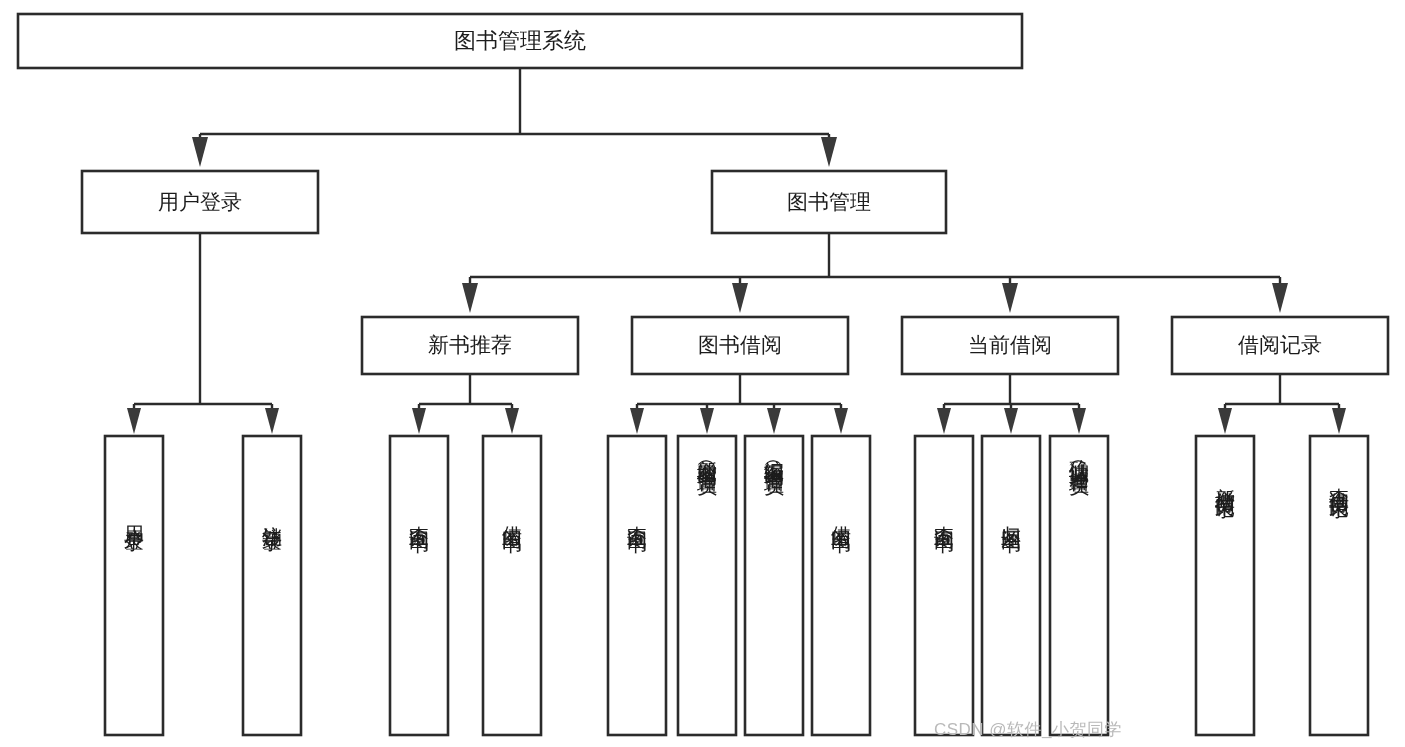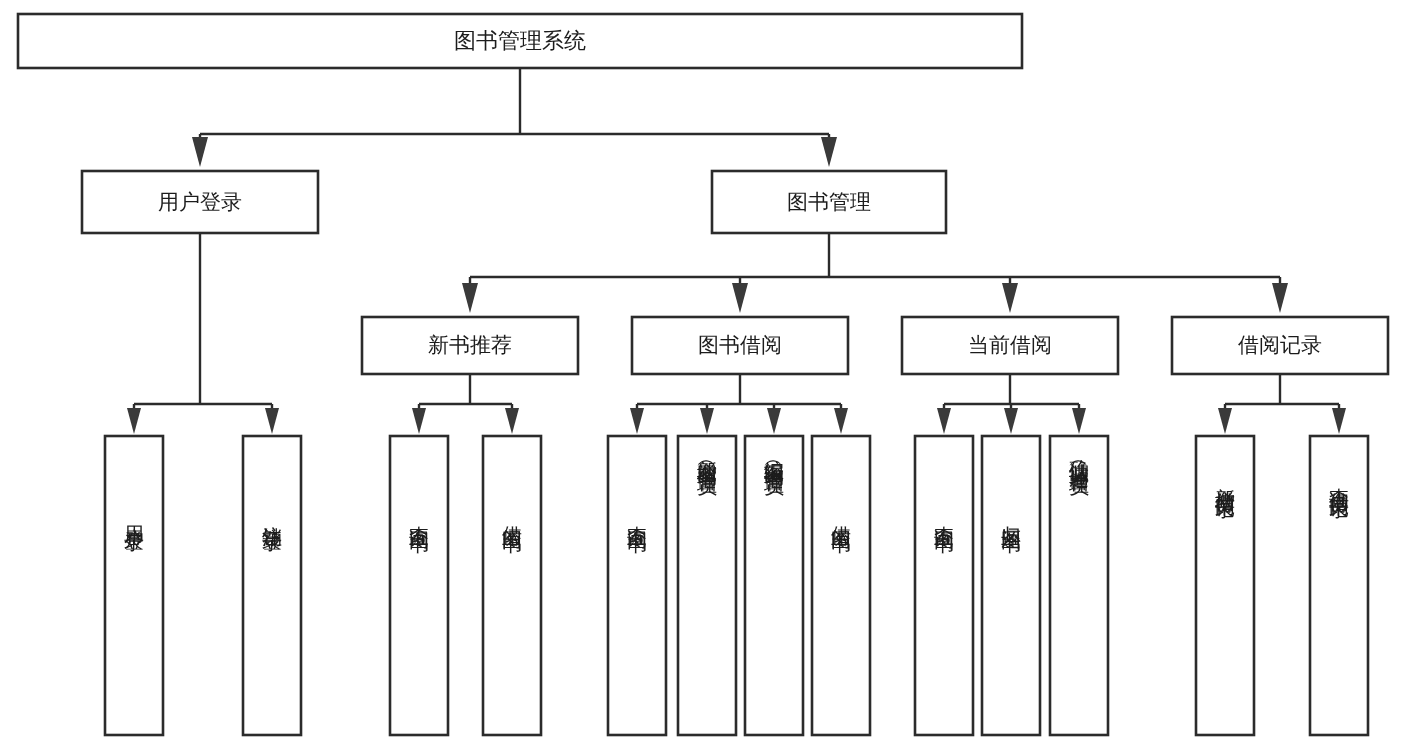--- a/index.html
+++ b/index.html
@@ -247,14 +247,15 @@
   <div class="vert-label-wrap" style="left:1050px; top:444px; width:58px; height:288px;">
     <span class="vert-label">确认归还（管理员）</span>
   </div>
   <div class="vert-label-wrap" style="left:1196px; top:472px; width:58px; height:258px;">
     <span class="vert-label">新增借阅记录</span>
   </div>
   <div class="vert-label-wrap" style="left:1310px; top:472px; width:58px; height:258px;">
     <span class="vert-label">查询借阅记录</span>
   </div>
 
+  <div class="watermark">CSDN @软件_小贺同学</div>
 
 </div>
 
 </body></html>

